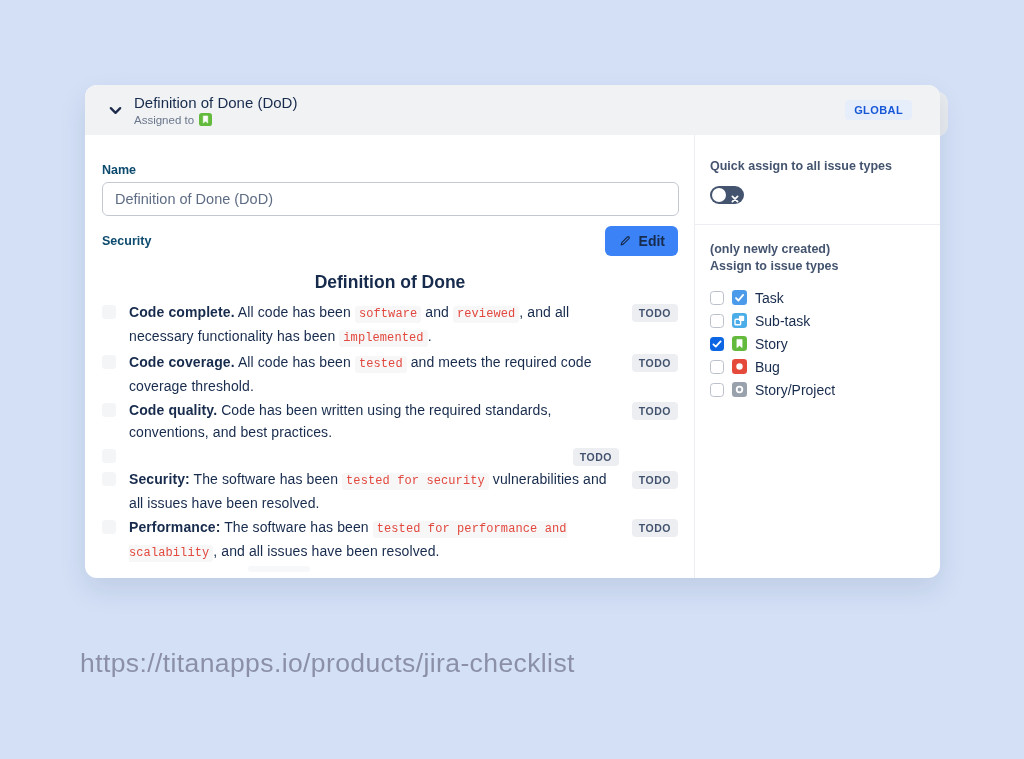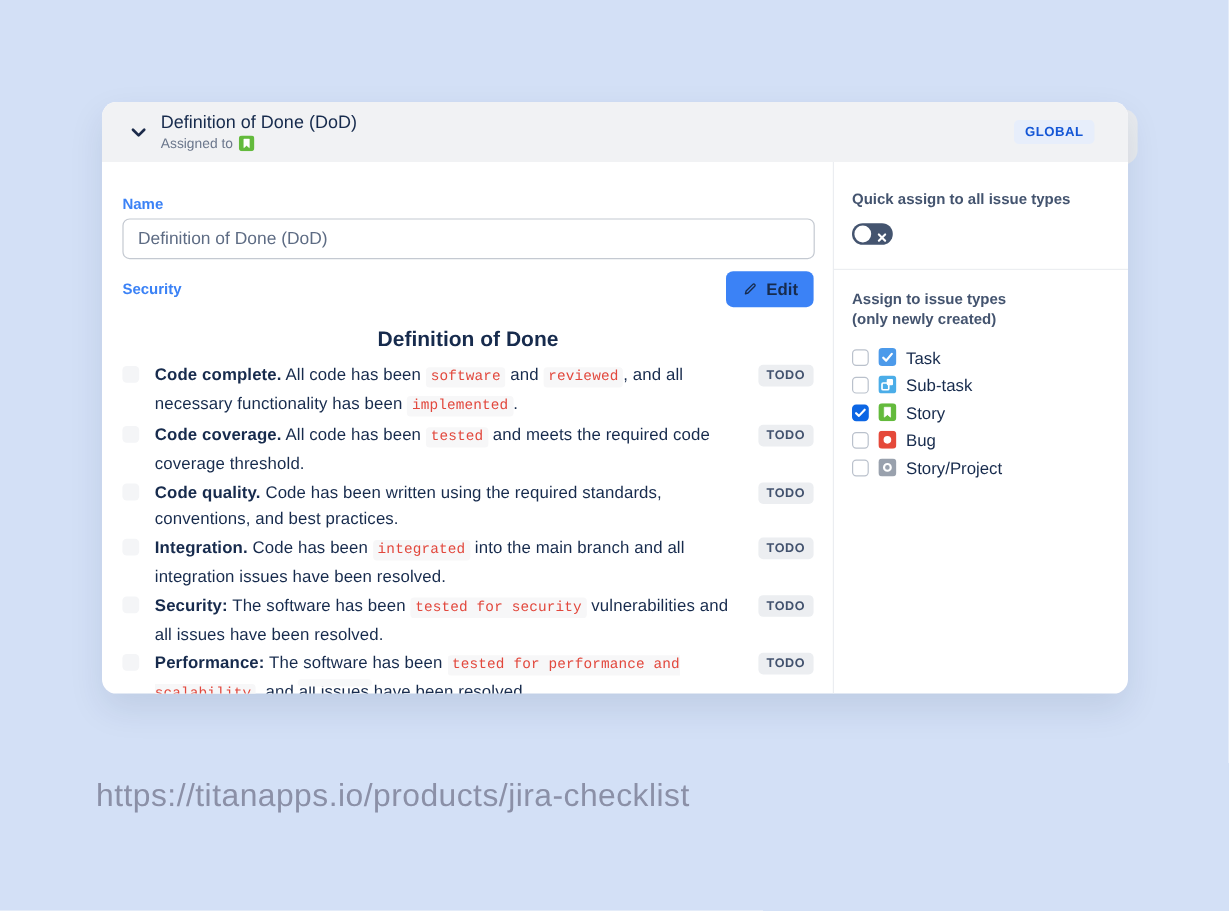--- a/index.html
+++ b/index.html
@@ -25,21 +25,21 @@
   .mini-ic { width:13px; height:13px; display:inline-flex; }
   .global-badge { background:#E7EEFB; color:#1557D6; font-size:11px; font-weight:700;
     letter-spacing:.4px; padding:4px 9px; border-radius:4px; flex:0 0 auto; }
 
   
   .card-body { display:flex; height:443px; }
   .main { width:610px; border-right:1px solid #EBEDF1; padding:0 16px 0 17px; position:relative; }
   .sidebar { flex:1; padding:23px 16px 0 15px; }
 
   
-  .field-label { display:block; font-size:12.5px; font-weight:700; color:#3b82f6; }
+  .field-label { display:block; font-size:12.5px; font-weight:700; color:#0c4a6e; }
   .name-label { margin-top:28px; }
   .name-input { margin-top:5px; width:577px; height:34px; border:1px solid #C4C9D1;
     border-radius:6px; padding:0 12px; font-size:14.5px; color:#5E6C84;
     font-family:"Liberation Sans", sans-serif; background:#fff; outline:none; }
   .template-row { margin-top:10px; height:30px; display:flex; align-items:center; justify-content:space-between; }
   .edit-btn { display:inline-flex; align-items:center; gap:7px; height:30px; padding:0 13px;
     background:#3b82f6; border:none; border-radius:6px; font-family:"Liberation Sans", sans-serif;
     font-size:14px; font-weight:600; color:#172B4D; cursor:pointer; }
 
   .tpl-heading { margin-top:16px; font-size:17.5px; font-weight:700; color:#172B4D;text-align:center; }
@@ -140,21 +140,20 @@
               <div class="item-text"><span class="b">Code coverage.</span><span> All code has been </span><span class="code">tested</span><span> and meets the required code coverage threshold.</span></div>
               <span class="todo-badge">TODO</span>
             </div>
             <div class="check-item">
               <span class="item-cbx"></span>
               <div class="item-text"><span class="b">Code quality.</span><span> Code has been written using the required standards, conventions, and best practices.</span></div>
               <span class="todo-badge">TODO</span>
             </div>
             <div class="check-item">
               <span class="item-cbx"></span>
-              <div class="item-text"><span class="b">Integration.</span><span> Code has been </span><span class="code">integrated</span><span> into the main branch and all integration issues have been resolved.</span></div>
               <span class="todo-badge">TODO</span>
             </div>
             <div class="check-item">
               <span class="item-cbx"></span>
               <div class="item-text"><span class="b">Security:</span><span> The software has been </span><span class="code">tested for security</span><span> vulnerabilities and all issues have been resolved.</span></div>
               <span class="todo-badge">TODO</span>
             </div>
             <div class="check-item">
               <span class="item-cbx"></span>
               <div class="item-text"><span class="b">Performance:</span><span> The software has been </span><span class="code">tested for performance and scalability</span><span>, and all issues have been resolved.</span></div>
@@ -172,22 +171,22 @@
           <span class="knob"></span>
           <span class="x">
             <svg viewBox="0 0 10 10" width="10" height="10">
                 <path d="M2.4 2.4 L7.6 7.6 M7.6 2.4 L2.4 7.6" stroke="#fff" stroke-width="1.8" stroke-linecap="round"></path>
               </svg>
           </span>
         </div>
 
         <div class="sb-divider"></div>
 
+        <div class="sb-label">(only newly created)</div>
         <div class="sb-label">Assign to issue types</div>
-        <div class="sb-label">(only newly created)</div>
 
         <div id="issue-type-list">
             <div class="it-row">
               <span class="it-cbx"></span>
               <span class="it-ic">
                 <svg viewBox="0 0 16 16" width="15" height="15">
                   <rect width="16" height="16" rx="3.5" fill="#4C9AEA"></rect>
                   <path d="M4.3 8.6 L6.9 11.2 L11.9 5.2" fill="none" stroke="#fff" stroke-width="2" stroke-linecap="round" stroke-linejoin="round"></path>
                 </svg>
               </span>

